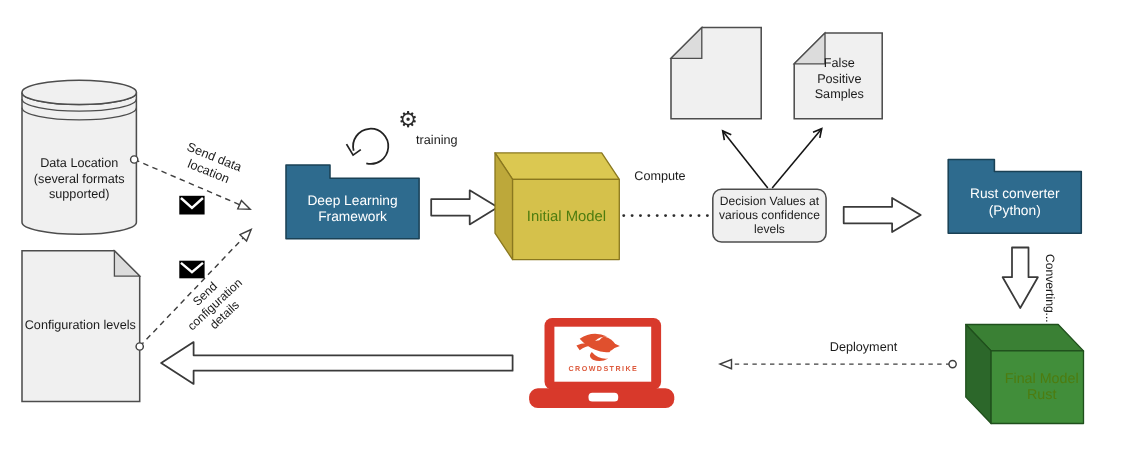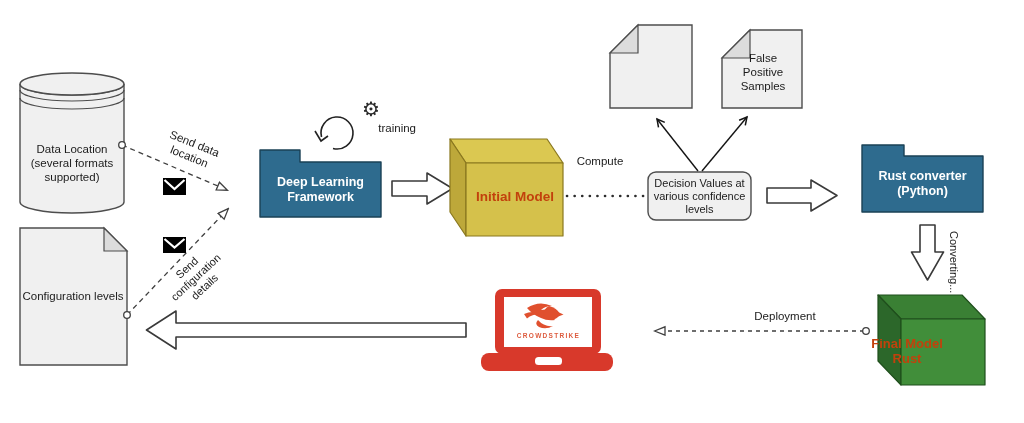--- a/index.html
+++ b/index.html
@@ -2,22 +2,22 @@
 <html><head>
 <meta charset="utf-8">
 <style>
   html,body{margin:0;padding:0;background:#fff;}
   #canvas{position:relative;width:1024px;height:423px;background:#ffffff;overflow:hidden;
           font-family:"Liberation Sans", sans-serif;}
   svg{position:absolute;left:0;top:0;}
   .lbl{position:absolute;font:11.5px/14px "Liberation Sans",sans-serif;color:#1b1b1b;
        text-align:center;white-space:pre-line;}
   .lbl.small{font-size:11px;line-height:13px;}
-  .lbl.w{color:#ffffff;font-weight:bold;font-size:12.5px;line-height:15px;}
-  .lbl.cube{color:#c2410c;font-weight:bold;font-size:13.5px;line-height:15px;}
+  .lbl.w{color:#ffffff;font-weight:normal;font-size:12.5px;line-height:15px;}
+  .lbl.cube{color:#4d7c0f;font-weight:normal;font-size:13.5px;line-height:15px;}
   .lbl.left{text-align:right;}
   .rot22{transform:rotate(22deg);transform-origin:50% 50%;}
   .rotm43{transform:rotate(-43deg);transform-origin:50% 50%;}
   .vert{writing-mode:vertical-rl;height:78px;}
   .gear{position:absolute;font-size:20px;color:#2a2a2a;line-height:20px;}
   .cs-word{position:absolute;font-size:6.5px;letter-spacing:1.3px;font-weight:bold;
            color:#dd5b3e;text-align:center;}
   
   .gray{fill:#f0f0f0;stroke:#4d4d4d;stroke-width:1.4;}
   .fold{fill:#dcdcdc;stroke:#4d4d4d;stroke-width:1.2;}
@@ -169,21 +169,21 @@
 
   <div class="lbl" style="left:723px;top:51px;width:80px">False
 Positive
 Samples</div>
 
   <div class="lbl w" style="left:864px;top:169px;width:117px">Rust converter
 (Python)</div>
 
   <div class="lbl small vert" style="left:946px;top:223px;width:14px">Converting...</div>
 
-  <div class="lbl cube" style="left:863px;top:336px;width:88px;font-size:13px">Final Model
+  <div class="lbl cube" style="left:903px;top:336px;width:88px;font-size:13px">Final Model
 Rust</div>
 
   <div class="lbl" style="left:725px;top:309px;width:120px">Deployment</div>
 
 
   <div class="cs-word" style="left:506px;top:332px;width:85px">CROWDSTRIKE</div>
 
 </div>
 
 </body></html>

